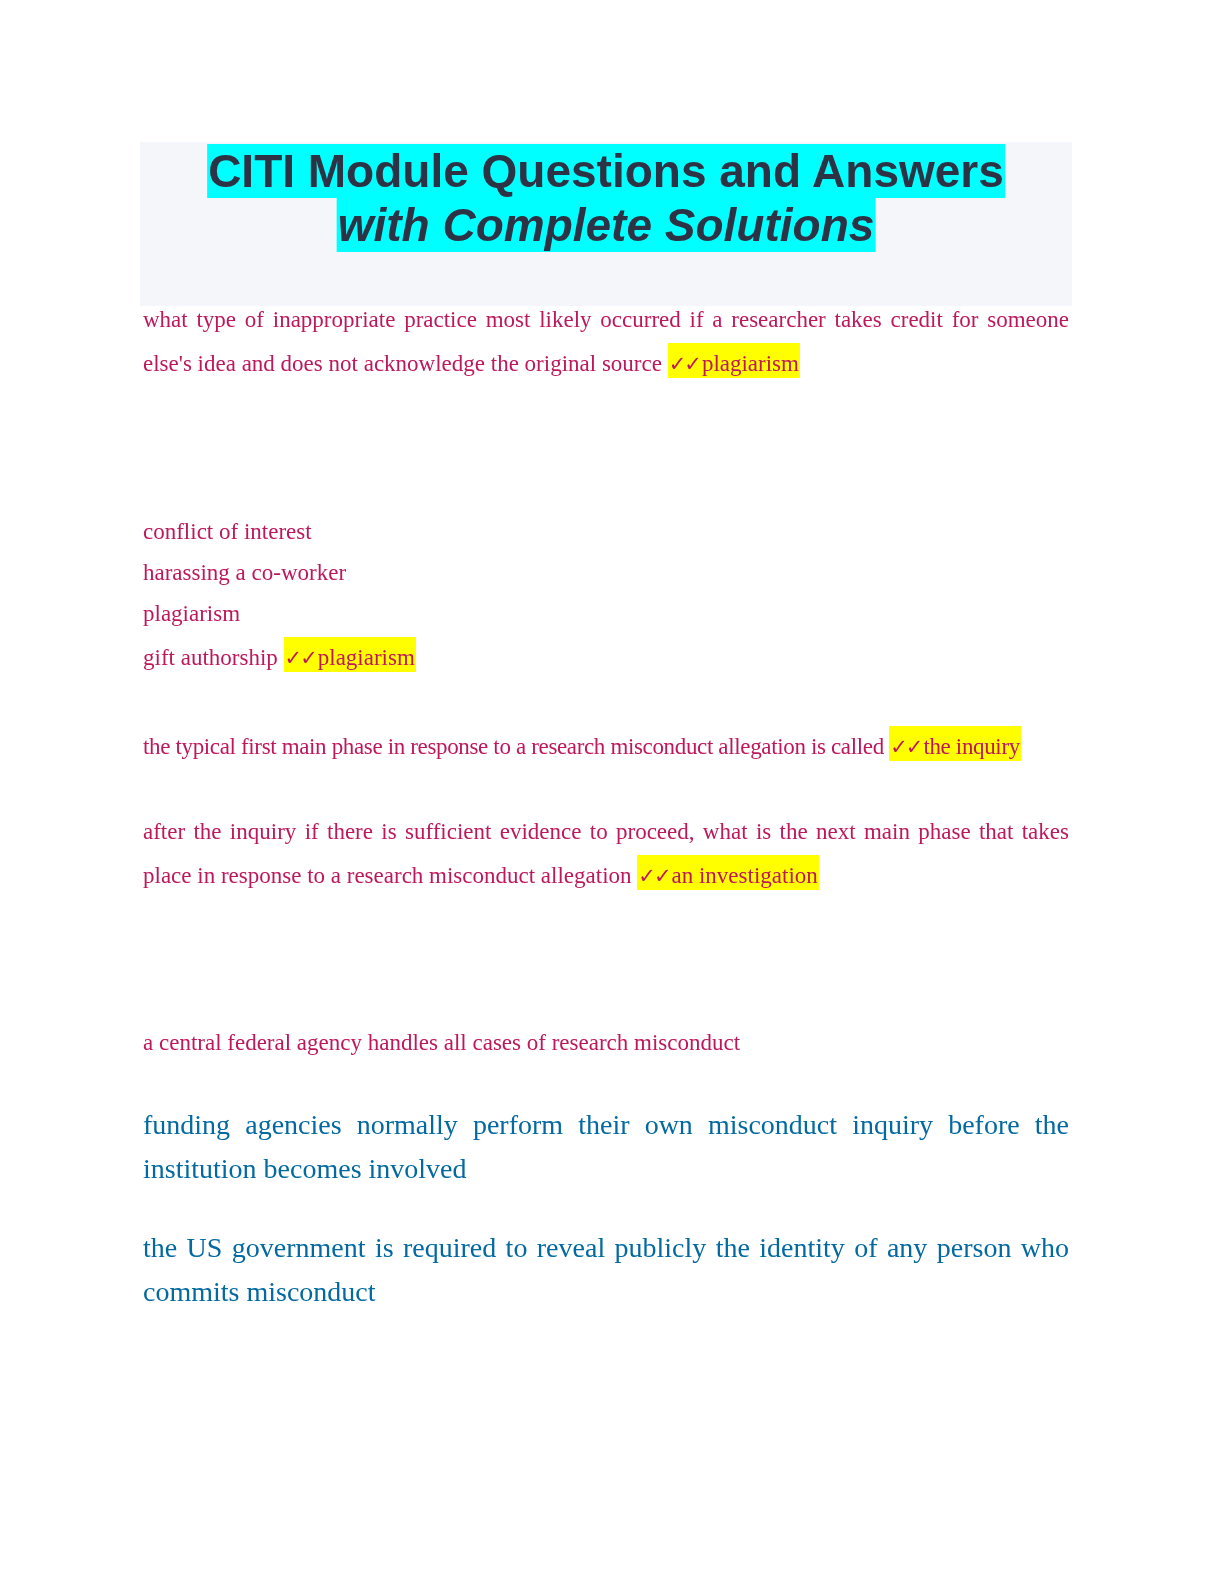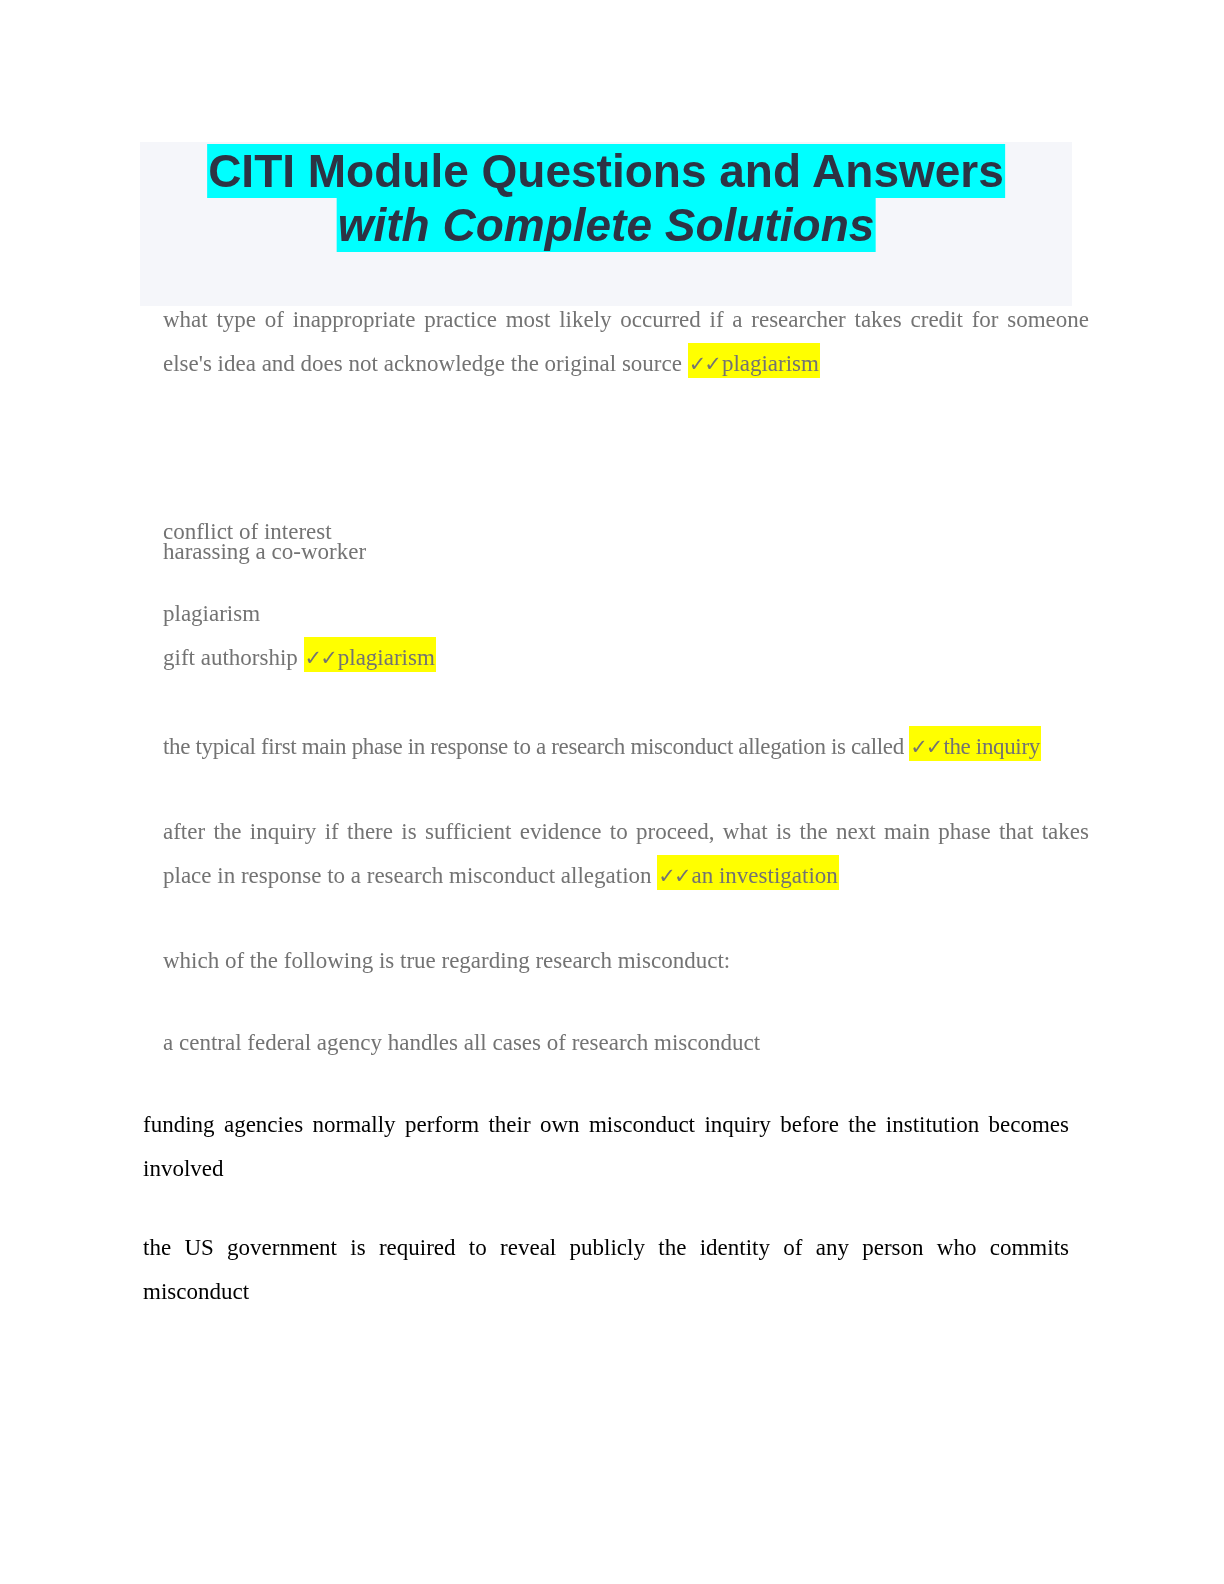--- a/index.html
+++ b/index.html
@@ -53,37 +53,36 @@
       left: 50%;
       transform: translateX(-50%);
       white-space: nowrap;
       font-style: italic;
     }
     .txt {
       position: absolute;
       left: 143px;
       width: 926px;
       font-family: "Liberation Serif", serif;
-      font-size: 23px;
+      font-size: 28px;
       line-height: 44px;
-      color: #000000;
+      color: #0369a1;
     }
     .justify {
       text-align: justify;
       text-align-last: left;
     }
     .line {
       position: absolute;
       left: 143px;
       font-family: "Liberation Serif", serif;
       font-size: 23px;
       line-height: 32px;
-      color: #737373;
+      color: #be185d;
       white-space: nowrap;
-      margin-left: 20px;
     }
     .answer {
       background: #ffff00;
       padding: 8px 1px 2px 1px;
     }
     .check {
       font-family: "DejaVu Sans", sans-serif;
       font-weight: bold;
       font-size: 21px;
       letter-spacing: -2px;
@@ -100,36 +99,35 @@
     <span class="title-line l2">with Complete Solutions</span>
   </div>
 
   <div class="line" style="top:304px; width:926px; text-align:justify; text-align-last:justify;">what type of inappropriate practice most likely occurred if a researcher takes credit for someone</div>
   <div class="line" style="top:348px;">
     <span>else's idea and does not acknowledge the original source</span>
     <span class="answer"><span class="check">✓✓</span><span>plagiarism</span></span>
   </div>
 
   <div class="line" style="top:516px;">conflict of interest</div>
-  <div class="line" style="top:536px;">harassing a co-worker</div>
+  <div class="line" style="top:557px;">harassing a co-worker</div>
   <div class="line" style="top:598px;">plagiarism</div>
   <div class="line" style="top:642px;">
     <span>gift authorship</span>
     <span class="answer"><span class="check">✓✓</span><span>plagiarism</span></span>
   </div>
 
   <div class="line" style="top:731px; letter-spacing:-0.35px;">
     <span>the typical first main phase in response to a research misconduct allegation is called</span>
     <span class="answer"><span class="check">✓✓</span><span>the inquiry</span></span>
   </div>
 
   <div class="line" style="top:816px; width:926px; text-align:justify; text-align-last:justify;">after the inquiry if there is sufficient evidence to proceed, what is the next main phase that takes</div>
   <div class="line" style="top:860px;">
     <span>place in response to a research misconduct allegation</span>
     <span class="answer"><span class="check">✓✓</span><span>an investigation</span></span>
   </div>
 
-  <div class="line" style="top:945px;">which of the following is true regarding research misconduct:</div>
   <div class="line" style="top:1027px;">a central federal agency handles all cases of research misconduct</div>
   <div class="txt justify" style="top:1103px;">funding agencies normally perform their own misconduct inquiry before the institution becomes involved</div>
   <div class="txt justify" style="top:1226px;">the US government is required to reveal publicly the identity of any person who commits misconduct</div>
 
 </div>
 
 </body></html>

